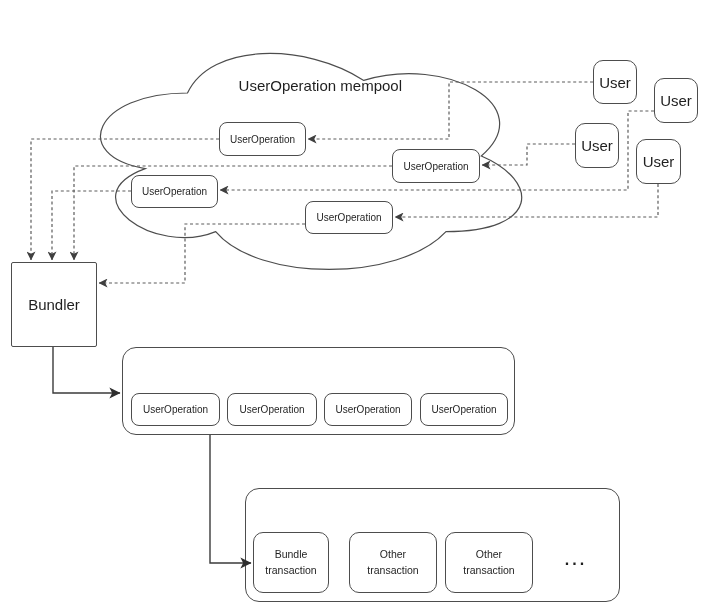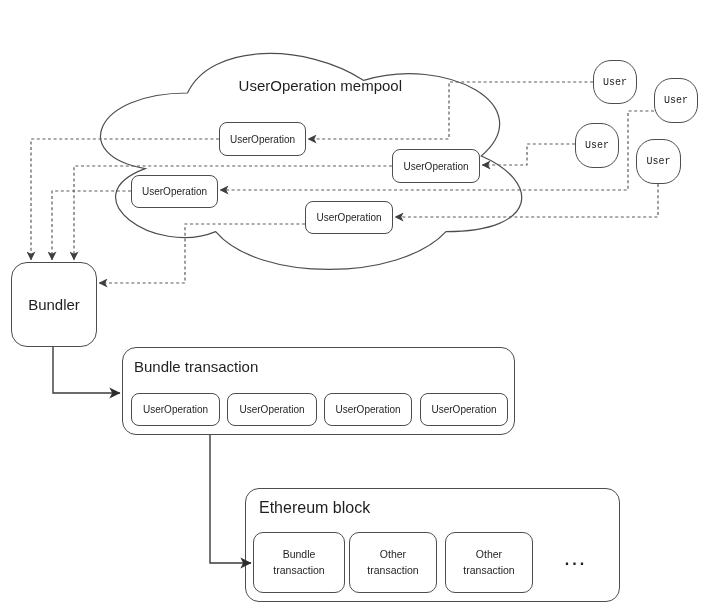--- a/index.html
+++ b/index.html
@@ -8,22 +8,22 @@
     font-family:"Liberation Sans", sans-serif; color:#1f1f1f; overflow:hidden;
   }
   .canvas svg { position:absolute; left:0; top:0; }
   .wire-layer { pointer-events:none; }
   .node {
     position:absolute; background:#ffffff; border:1px solid #4d4d4d;
     display:flex; align-items:center; justify-content:center;
     text-align:center; box-sizing:border-box;
   }
   .op-box   { border-radius:8px;  font-size:10px; }
-  .user-box { border-radius:18px; font-size:10px;font-family:Liberation Mono, monospace; }
-  .bundler  { border-radius:16px; font-size:15px; }
+  .user-box { border-radius:10px; font-size:15px; }
+  .bundler  { border-radius:2px; font-size:15px; }
   .container-box {
     position:absolute; background:#ffffff; border:1px solid #4d4d4d;
     border-radius:14px; box-sizing:border-box;
   }
   .container-title { position:absolute; font-size:15px; white-space:nowrap; }
   .eth-title { font-size:16px; }
   .mempool-title {
     position:absolute; font-size:15px; text-align:right; white-space:nowrap;
   }
   .tx-box { border-radius:10px; font-size:10.5px; line-height:1.45; flex-direction:column; }
@@ -51,30 +51,28 @@
   <div class="node op-box" style="left:305px; top:201px; width:88px; height:33px;">UserOperation</div>
 
   <div class="node user-box" style="left:593px; top:60px; width:44px; height:44px;">User</div>
   <div class="node user-box" style="left:654px; top:78px; width:44px; height:45px;">User</div>
   <div class="node user-box" style="left:575px; top:123px; width:44px; height:45px;">User</div>
   <div class="node user-box" style="left:636px; top:139px; width:45px; height:45px;">User</div>
 
   <div class="node bundler" style="left:11px; top:262px; width:86px; height:85px;">Bundler</div>
 
   <div class="container-box" style="left:122px; top:347px; width:393px; height:88px;"></div>
-  <div class="container-title" style="left:134px; top:358px;">Bundle transaction</div>
   <div class="node op-box" style="left:131px; top:393px; width:89px; height:33px;">UserOperation</div>
   <div class="node op-box" style="left:227px; top:393px; width:90px; height:33px;">UserOperation</div>
   <div class="node op-box" style="left:324px; top:393px; width:88px; height:33px;">UserOperation</div>
   <div class="node op-box" style="left:420px; top:393px; width:88px; height:33px;">UserOperation</div>
 
   <div class="container-box" style="left:245px; top:488px; width:375px; height:114px;"></div>
-  <div class="container-title eth-title" style="left:259px; top:499px;">Ethereum block</div>
 
-  <div class="node tx-box" style="left:253px; top:532px; width:92px; height:61px;">
+  <div class="node tx-box" style="left:253px; top:532px; width:76px; height:61px;">
     <div>Bundle</div>
     <div>transaction</div>
   </div>
   <div class="node tx-box" style="left:349px; top:532px; width:88px; height:61px;">
     <div>Other</div>
     <div>transaction</div>
   </div>
   <div class="node tx-box" style="left:445px; top:532px; width:88px; height:61px;">
     <div>Other</div>
     <div>transaction</div>

